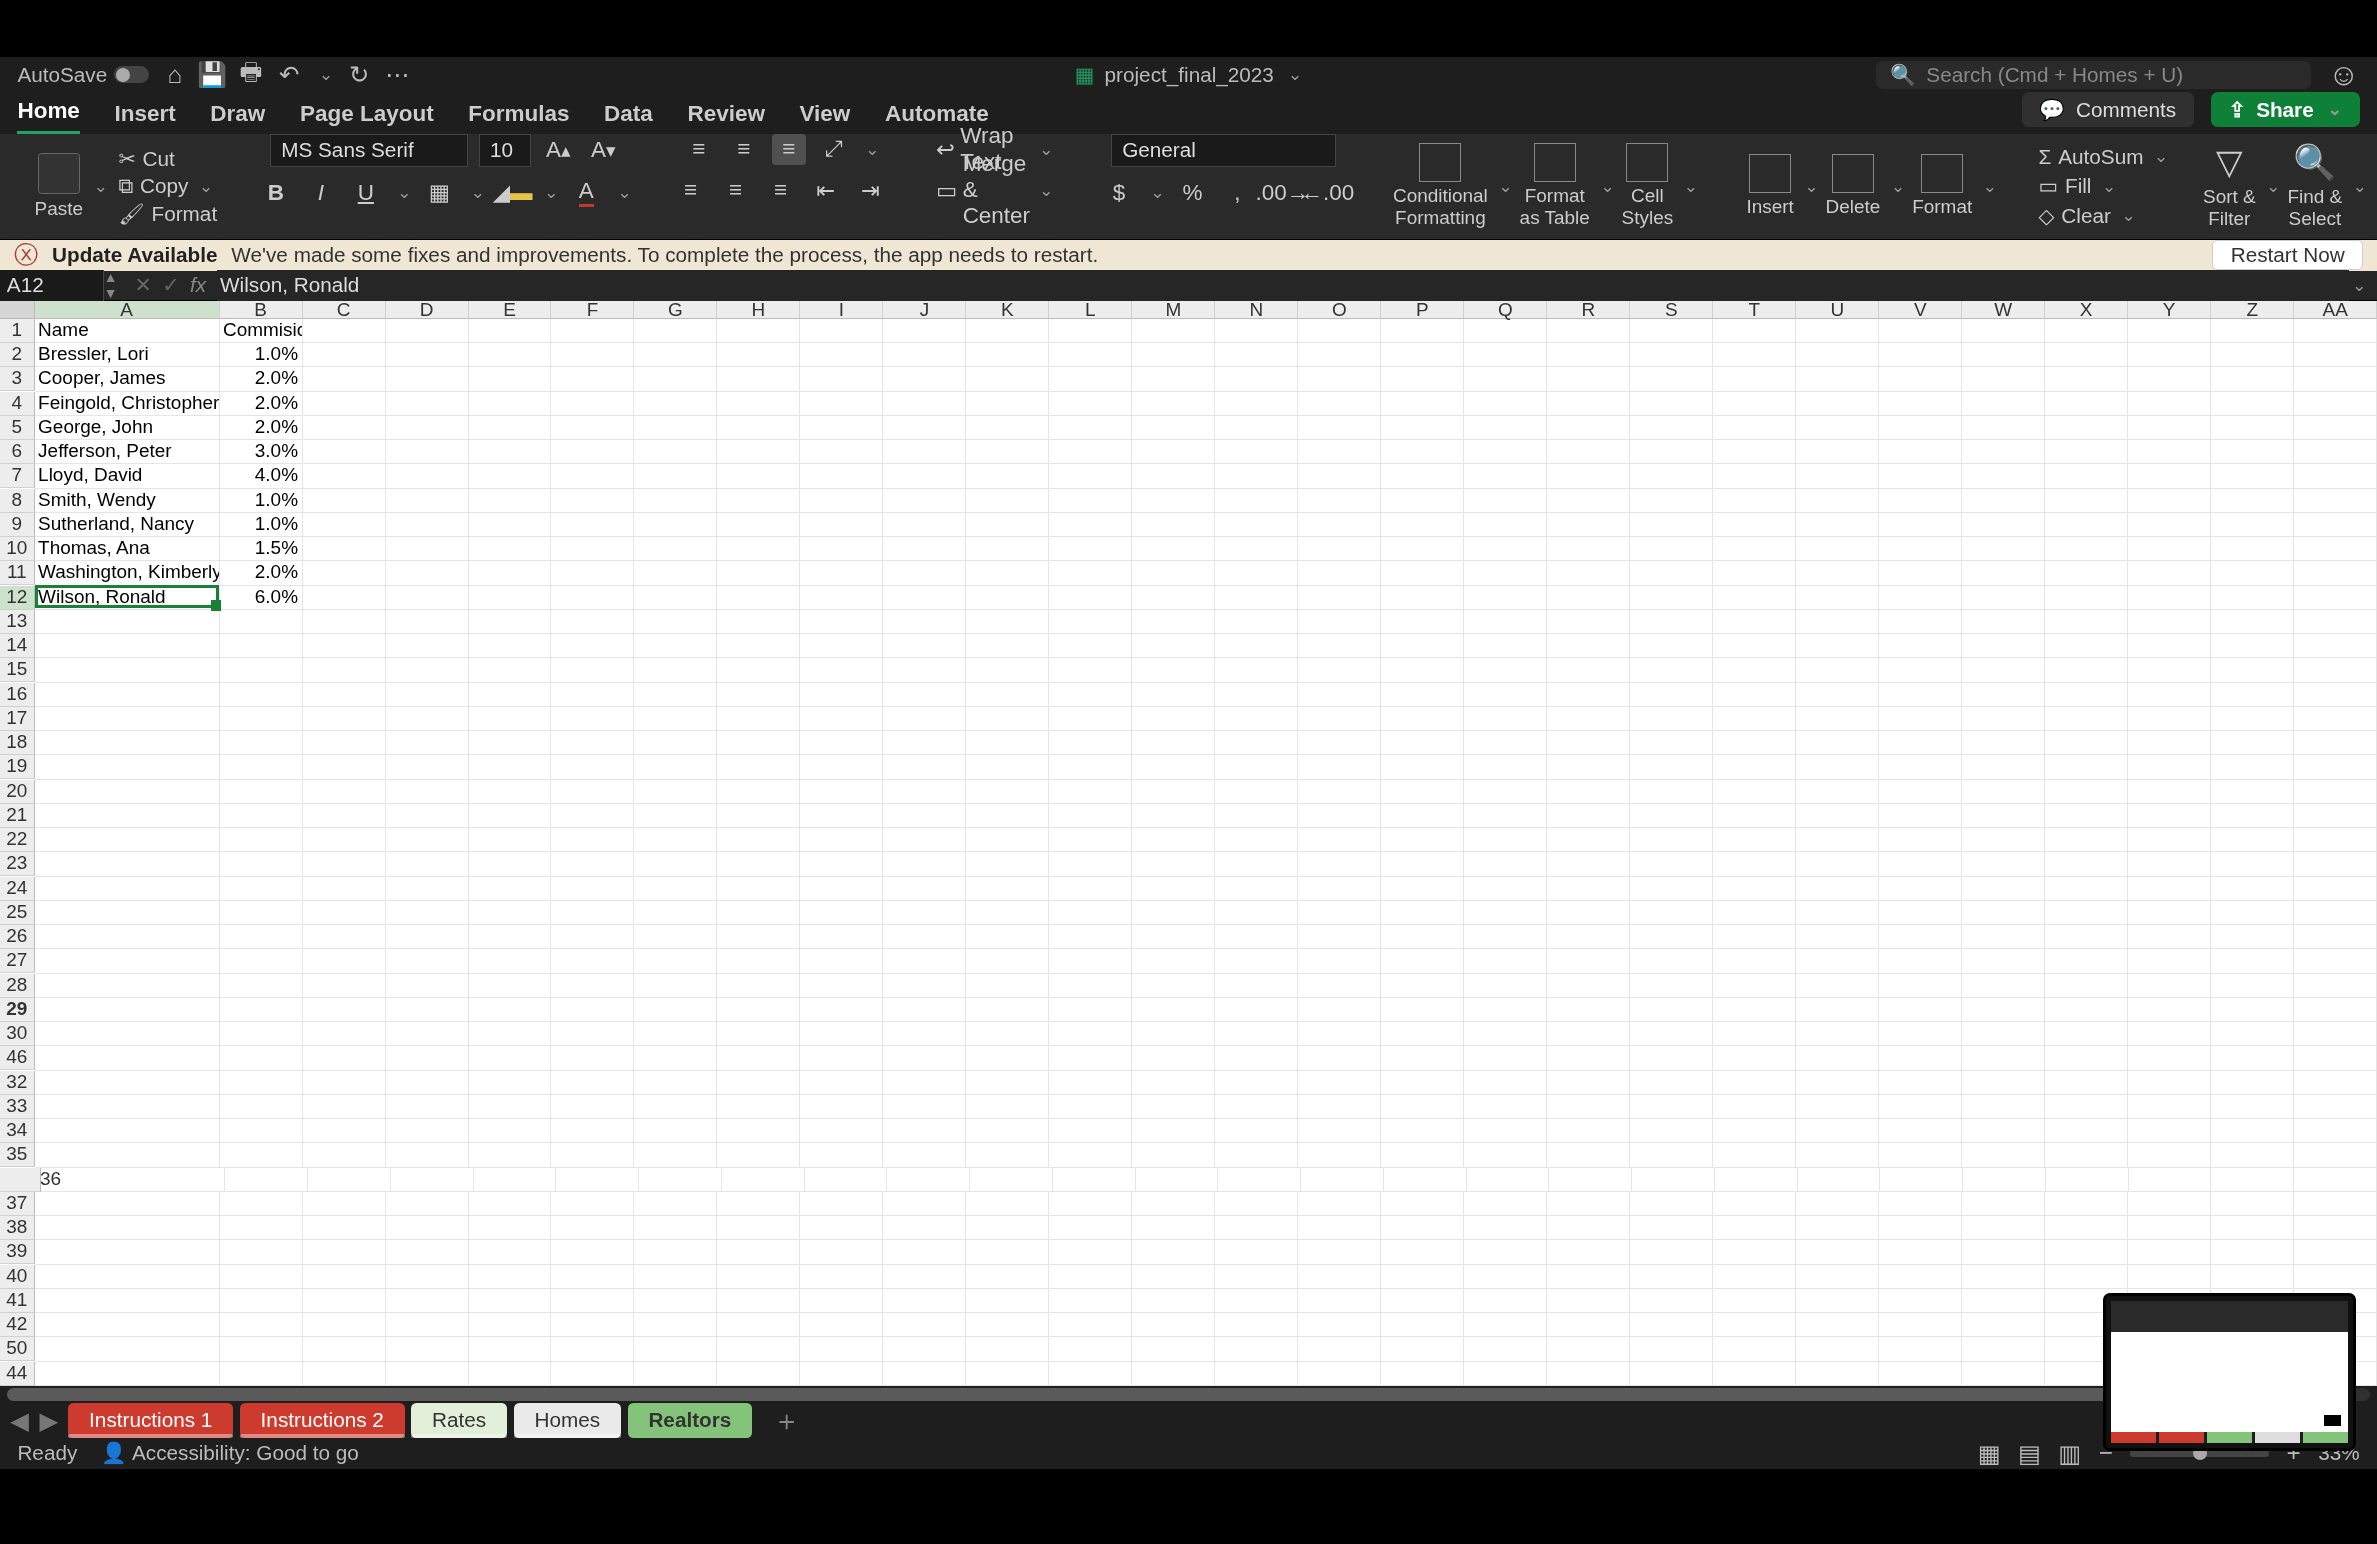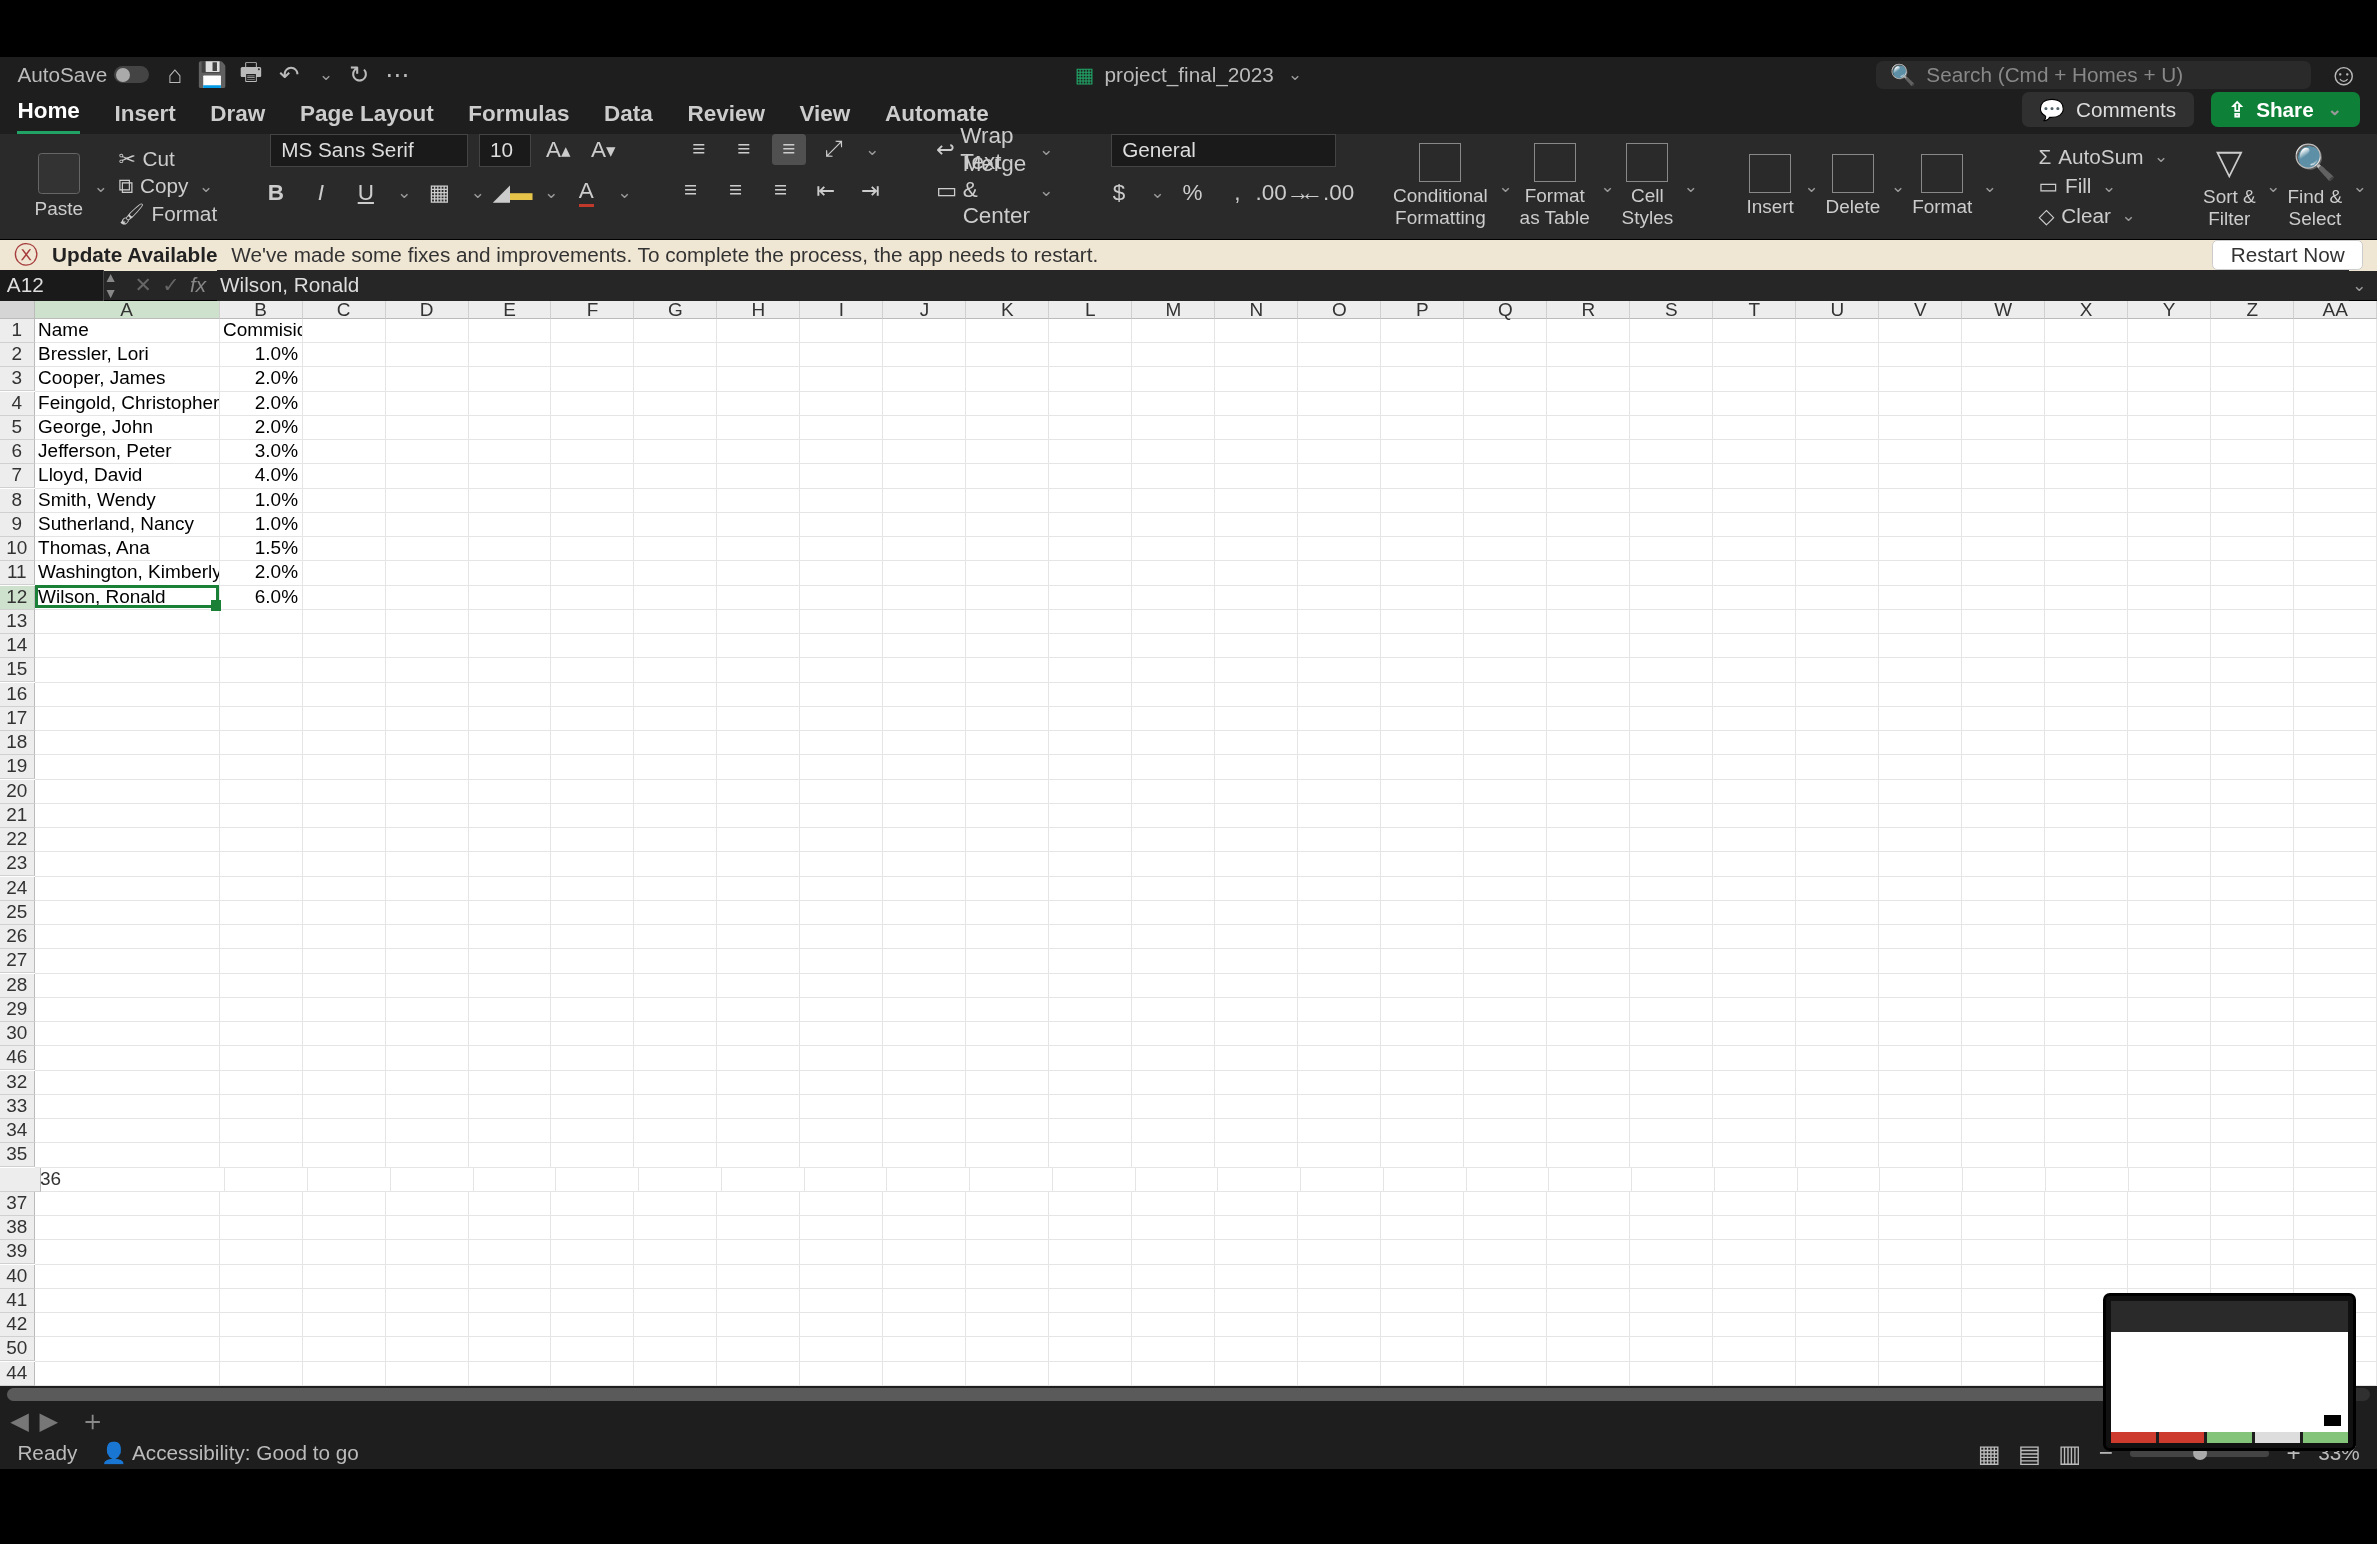--- a/index.html
+++ b/index.html
@@ -1234,21 +1234,21 @@
         <div class="cell" style="width: 83px;"></div>
         <div class="cell" style="width: 83px;"></div>
         <div class="cell" style="width: 83px;"></div>
         <div class="cell" style="width: 83px;"></div>
         <div class="cell" style="width: 83px;"></div>
         <div class="cell" style="width: 83px;"></div>
         <div class="cell" style="width: 83px;"></div>
         <div class="cell" style="width: 83px;"></div>
       </div>
       <div class="row">
-        <div class="row-h" style="height: 24px; line-height: 22.5px;">29</div>
+        <div class="row-h" style="height: 24px; line-height: 22.5px; font-weight: bold;">29</div>
         <div class="cell" style="width: 185px;"></div>
         <div class="cell r" style="width: 83px;"></div>
         <div class="cell" style="width: 83px;"></div>
         <div class="cell" style="width: 83px;"></div>
         <div class="cell" style="width: 83px;"></div>
         <div class="cell" style="width: 83px;"></div>
         <div class="cell" style="width: 83px;"></div>
         <div class="cell" style="width: 83px;"></div>
         <div class="cell" style="width: 83px;"></div>
         <div class="cell" style="width: 83px;"></div>
@@ -1726,20 +1726,27 @@
 
 <div class="hscroll">
   <div class="hscroll-track">
       <div class="hscroll-thumb"></div>
     </div>
 </div>
 
 <div class="sheet-tabs">
   <span class="nav-arrow">◀</span>
   <span class="nav-arrow">▶</span>
+  <div id="sheetTabs" style="display:flex;gap:calc(3.1px*var(--scale))">
+      <div class="sheet-tab red">Instructions 1</div>
+      <div class="sheet-tab red">Instructions 2</div>
+      <div class="sheet-tab green-l">Rates</div>
+      <div class="sheet-tab white">Homes</div>
+      <div class="sheet-tab active">Realtors</div>
+    </div>
   <span class="add-sheet">＋</span>
 </div>
 
 <div class="status-bar">
   <span>Ready</span>
   <span><span>👤 </span><span>Accessibility: Good to go</span></span>
   <div class="status-right">
     <span class="view-btn">▦</span>
     <span class="view-btn">▤</span>
     <span class="view-btn">▥</span>

